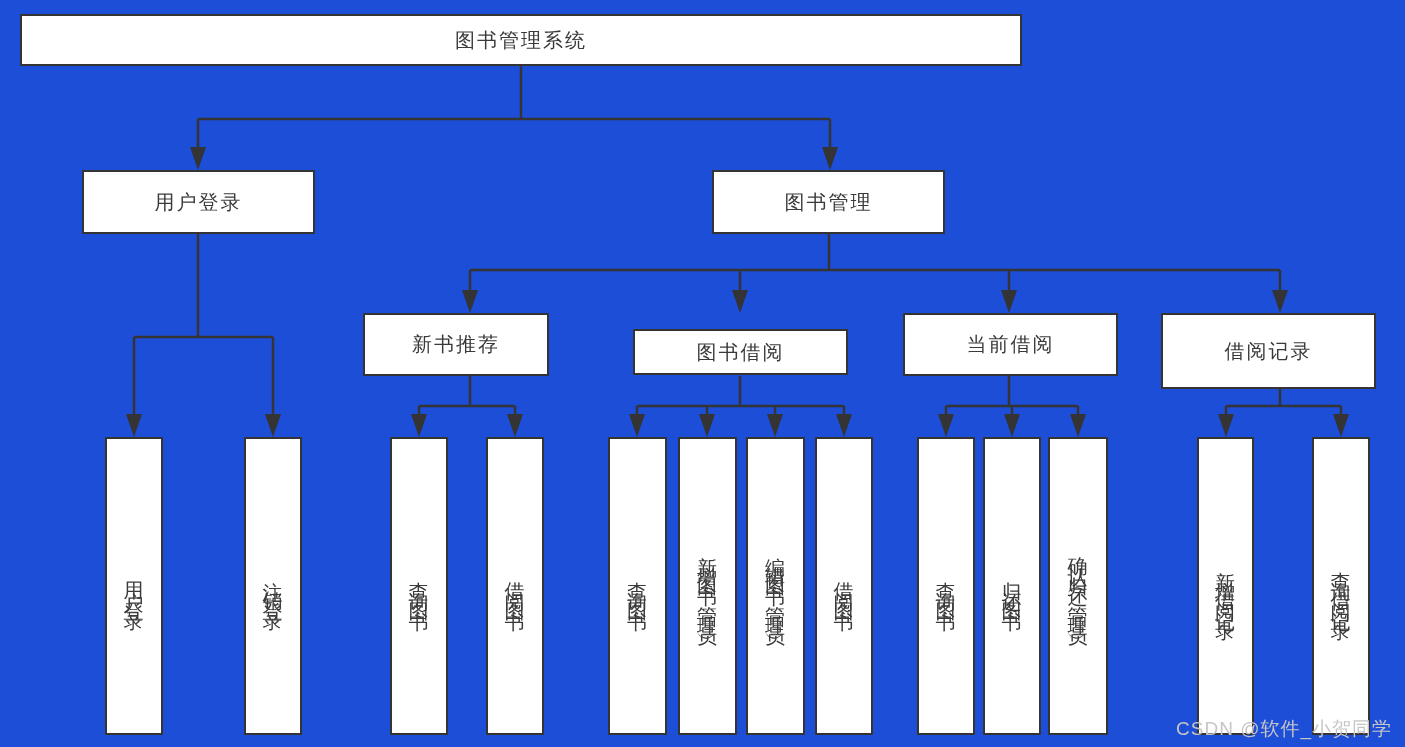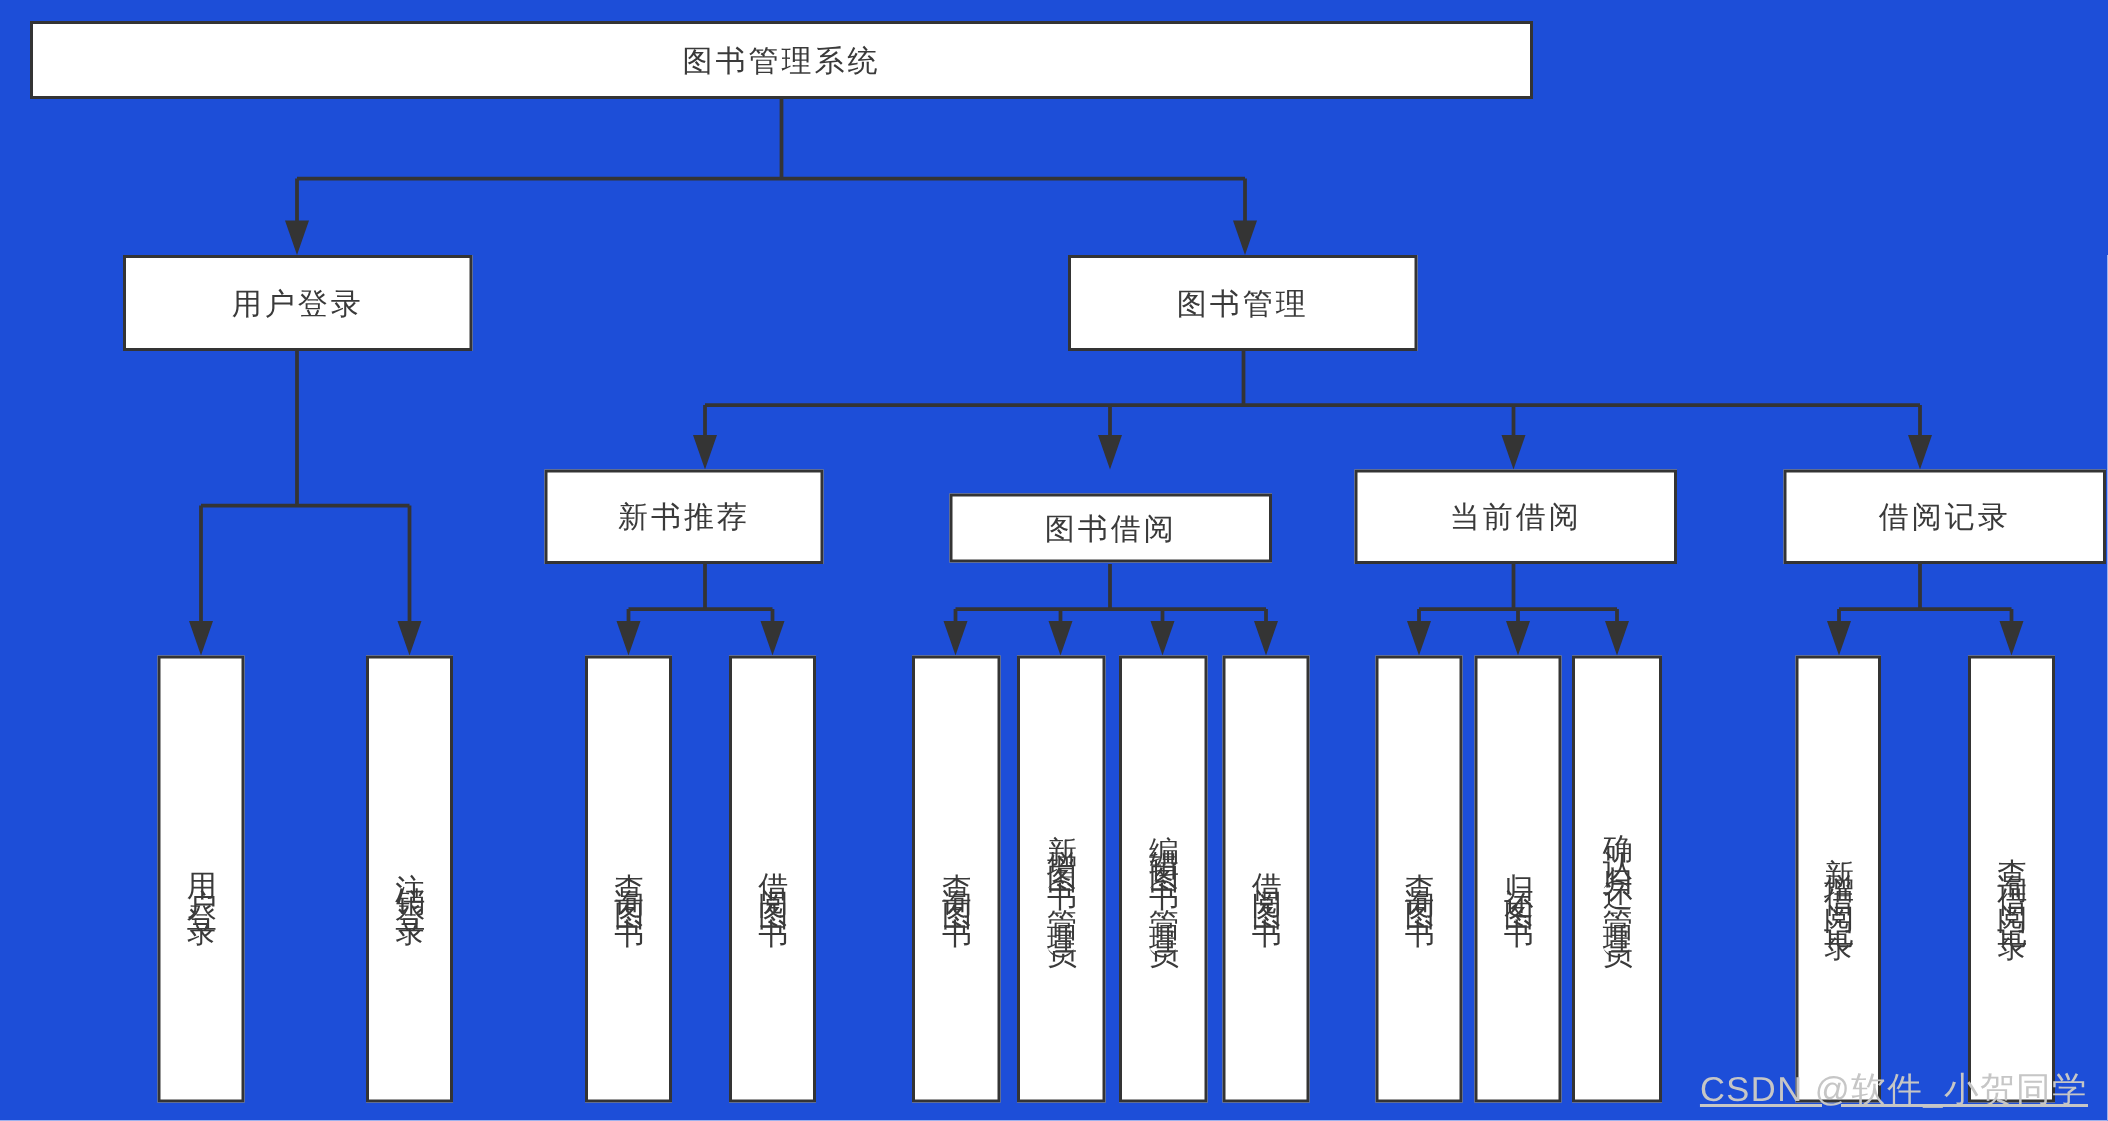--- a/index.html
+++ b/index.html
@@ -13,21 +13,21 @@
     border:2.5px solid #343434;display:flex;align-items:center;justify-content:center;
     z-index:2;
   }
   .box.h span{font-size:20px;letter-spacing:2px;white-space:nowrap;}
   .box.v span{
     writing-mode:vertical-rl;text-orientation:mixed;
     font-size:20px;line-height:1;letter-spacing:10px;white-space:nowrap;
   }
   .watermark{
     position:absolute;right:13px;bottom:5px;z-index:5;
-    font-size:23px;letter-spacing:1px;color:#c6c6c6;white-space:nowrap;text-decoration:underline;
+    font-size:19px;letter-spacing:1px;color:#c6c6c6;white-space:nowrap;
   }
 </style>
 </head>
 <body>
 
 <div class="canvas">
 
   <svg class="connectors" width="1405" height="747" viewBox="0 0 1405 747" xmlns="http://www.w3.org/2000/svg">
     <path d="M521 66 V119 M198 119 H830 M198 119 V152 M830 119 V152
              M198 234 V337 M134 337 H273 M134 337 V424 M273 337 V424
@@ -72,21 +72,21 @@
 
   <div class="box h" style="left:363px;top:313px;width:186px;height:63px">
     <span>新书推荐</span>
   </div>
   <div class="box h" style="left:633px;top:329px;width:215px;height:46px">
     <span>图书借阅</span>
   </div>
   <div class="box h" style="left:903px;top:313px;width:215px;height:63px">
     <span>当前借阅</span>
   </div>
-  <div class="box h" style="left:1189px;top:313px;width:215px;height:63px">
+  <div class="box h" style="left:1161px;top:313px;width:215px;height:76px">
     <span>借阅记录</span>
   </div>
 
   <div class="box v" style="left:105px;top:437px;width:58px;height:298px">
     <span>用户登录</span>
   </div>
   <div class="box v" style="left:244px;top:437px;width:58px;height:298px">
     <span>注销登录</span>
   </div>
 

